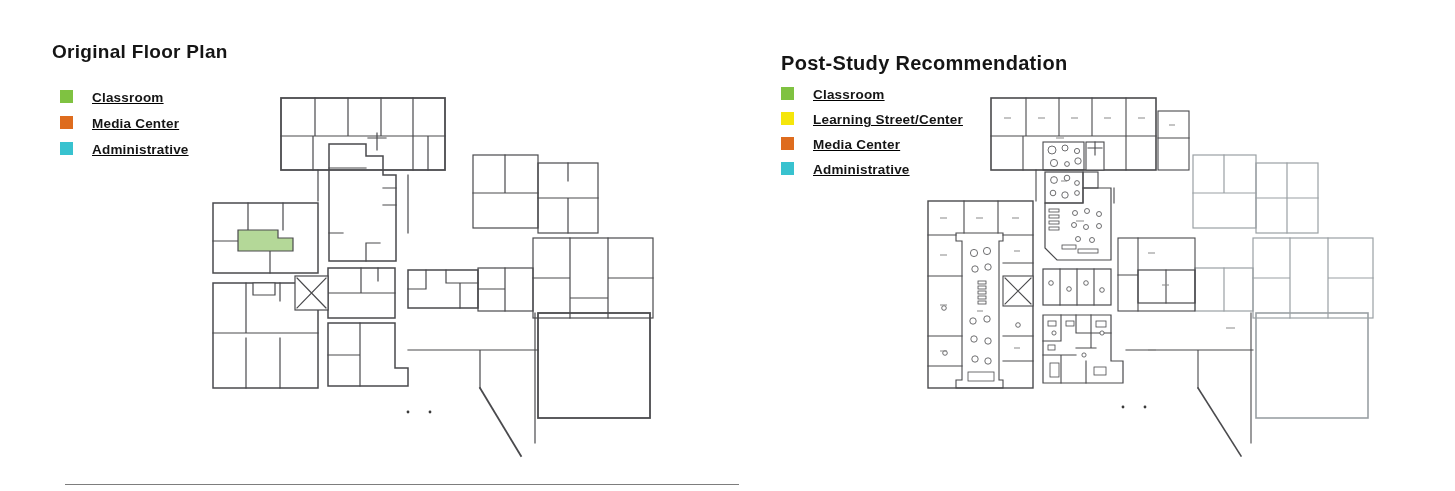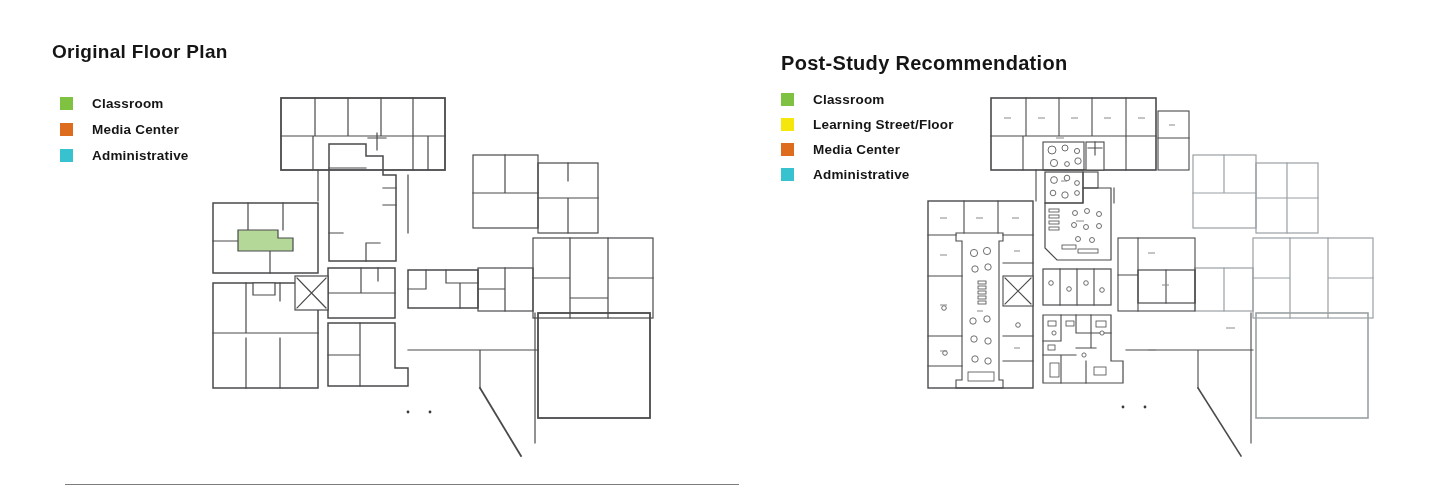--- a/index.html
+++ b/index.html
@@ -6,21 +6,21 @@
   html, body { margin: 0; padding: 0; background: #ffffff; }
   body { width: 1455px; height: 491px; position: relative; overflow: hidden;
          font-family: "Liberation Sans", sans-serif; }
   .panel-title { position: absolute; font-size: 19px; font-weight: 700;
                  color: #151515; letter-spacing: 0.3px; white-space: nowrap; }
   #left-title  { left: 52px;  top: 41px; }
   #right-title { left: 781px; top: 52px; font-size: 20px; }
   .legend { position: absolute; }
   #left-legend  { left: 60px;  top: 90px; }
   #right-legend { left: 781px; top: 87px; }
-  .legend-row { display: flex; align-items: center; height: 26px; }
+  .legend-row { display: flex; height: 26px; text-decoration: underline; }
   #right-legend .legend-row { height: 25px; }
   .swatch { width: 13px; height: 13px; display: inline-block; flex: 0 0 auto; }
   .legend-label { margin-left: 19px; font-size: 13.5px; font-weight: 700;
                   color: #151515; white-space: nowrap; letter-spacing: 0.2px; }
   .plan { position: absolute; }
   #left-plan  { left: 208px; top: 93px; }
   #right-plan { left: 926px; top: 93px; }
   #left-underline { position: absolute; left: 65px; top: 484px; width: 674px;
                     height: 1px; background: #7d7d7d; }
   
@@ -116,21 +116,21 @@
 
 <div class="panel-title" id="right-title">Post-Study Recommendation</div>
 
 <div class="legend" id="right-legend">
   <div class="legend-row">
     <span class="swatch" style="background-color: rgb(127, 194, 65);"></span>
     <span class="legend-label">Classroom</span>
   </div>
   <div class="legend-row">
     <span class="swatch" style="background-color: rgb(245, 230, 11);"></span>
-    <span class="legend-label">Learning Street/Floor</span>
+    <span class="legend-label">Learning Street/Center</span>
   </div>
   <div class="legend-row">
     <span class="swatch" style="background-color: rgb(222, 108, 30);"></span>
     <span class="legend-label">Media Center</span>
   </div>
   <div class="legend-row">
     <span class="swatch" style="background-color: rgb(56, 194, 207);"></span>
     <span class="legend-label">Administrative</span>
   </div>
 </div>

